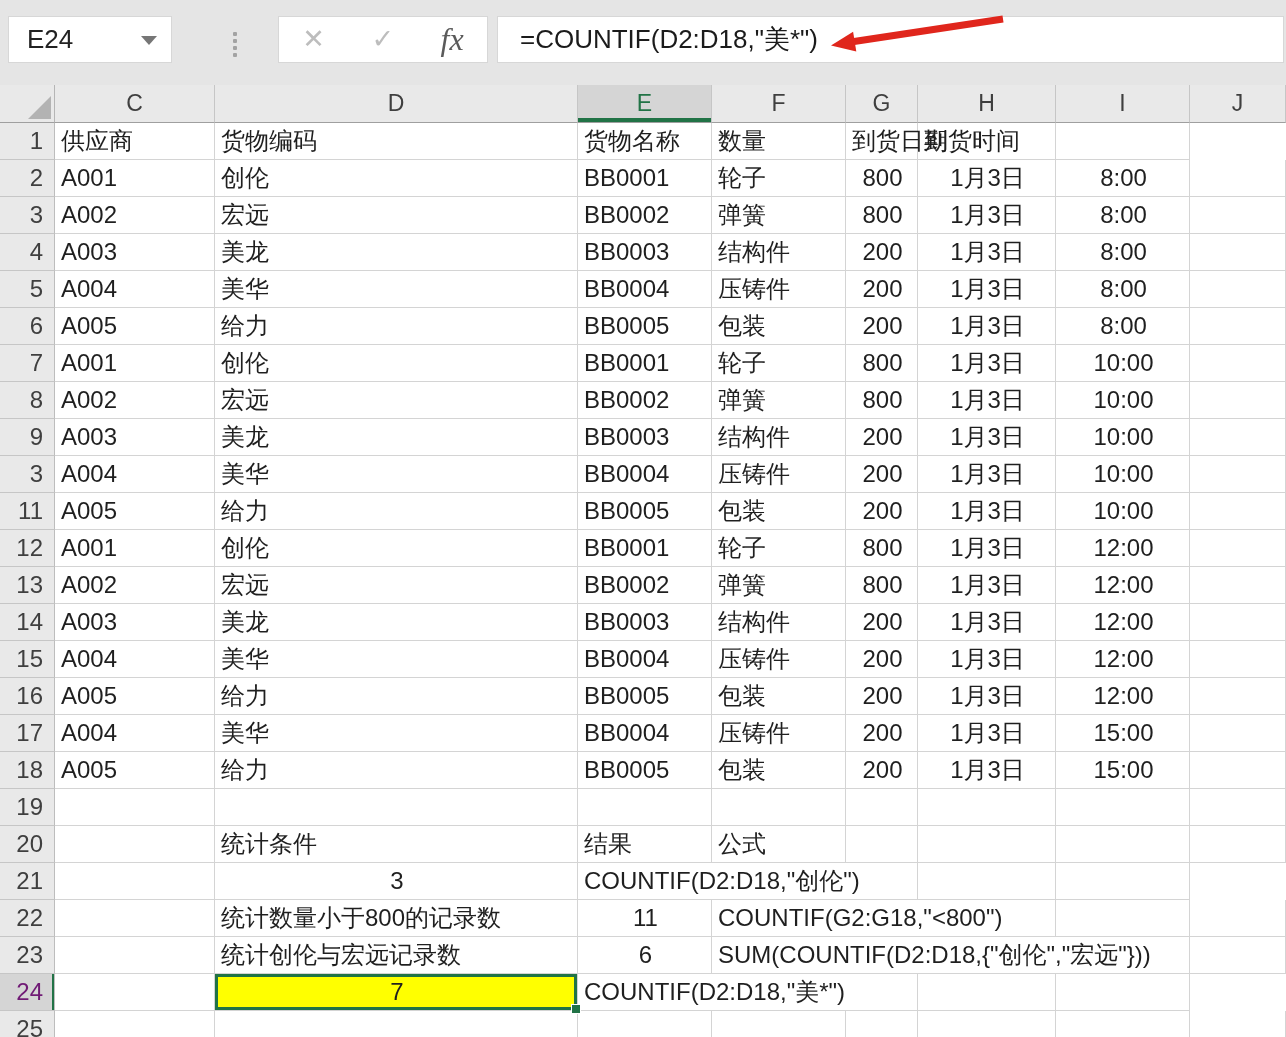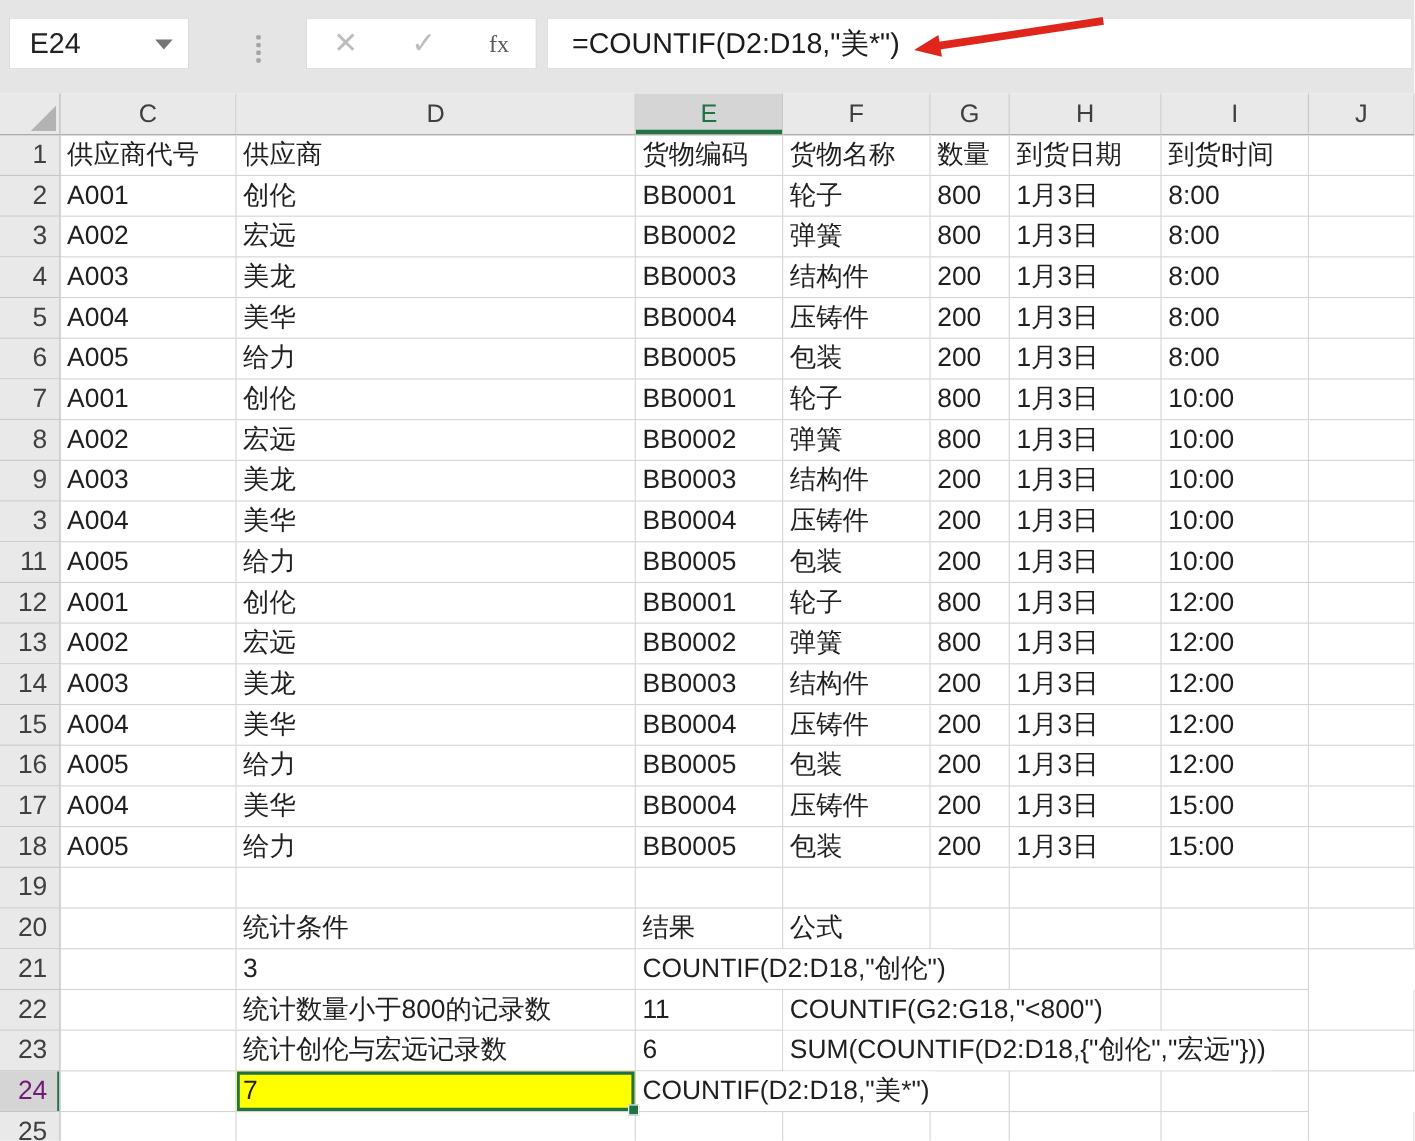--- a/index.html
+++ b/index.html
@@ -10,41 +10,41 @@
   .topbar{position:absolute;left:0;top:0;width:1286px;height:85px;background:#e5e5e5;}
   .whitebox{position:absolute;top:16px;height:47px;background:#ffffff;border:1px solid #d7d7d7;box-sizing:border-box;}
   .namebox{left:8px;width:164px;}
   .nb-text{position:absolute;left:18px;top:0;line-height:45px;font-size:26px;color:#222;}
   .nb-caret{position:absolute;right:14px;top:19px;width:0;height:0;
     border-left:8px solid transparent;border-right:8px solid transparent;border-top:9px solid #767676;}
   .sep-dots{position:absolute;left:233px;top:29px;width:6px;}
   .sep-dots i{display:block;width:4px;height:4px;background:#a3a3a3;margin:3px 0;border-radius:1px;}
   .fxbox{left:278px;width:210px;display:flex;align-items:center;justify-content:space-around;}
   .btn-x,.btn-check{font-size:27px;color:#bdbdbd;line-height:45px;}
-  .btn-fx{font-family:"Liberation Serif",serif;font-size:22px;color:#5a5a5a;}
+  .btn-fx{font-family:"Liberation Serif",serif;font-style:italic;font-size:32px;color:#5a5a5a;}
   .formulabox{left:497px;width:787px;}
   .formula-text{position:absolute;left:22px;top:0;line-height:45px;font-size:26px;color:#1b1b1b;white-space:nowrap;}
   .arrow{position:absolute;left:823px;top:12px;z-index:6;}
 
   
   .grid{position:absolute;left:0;top:85px;width:1286px;}
   .row{display:grid;grid-template-columns:55px 160px 363px 134px 134px 72px 138px 134px 96px;height:37px;}
   .header-row{height:38px;}
   .corner{background:#e9e9e9;border-right:1px solid #b5b5b5;border-bottom:1px solid #9f9f9f;position:relative;box-sizing:border-box;}
   .corner svg{position:absolute;right:3px;bottom:3px;}
   .ch{background:#e9e9e9;border-right:1px solid #c6c6c6;border-bottom:1px solid #9f9f9f;
       text-align:center;line-height:37px;font-size:23px;color:#3f3f3f;box-sizing:border-box;}
   .ch.hl{background:#d5d5d5;color:#217346;box-shadow:inset 0 -4px 0 #217346;}
   .rh{background:#e9e9e9;border-right:1px solid #bdbdbd;border-bottom:1px solid #c6c6c6;
       text-align:right;padding-right:11px;line-height:36px;font-size:24px;color:#3f3f3f;box-sizing:border-box;}
   .rh.hl{background:#d5d5d5;color:#701a75;box-shadow:inset -2px 0 0 #217346;}
   .cell{position:relative;border-right:1px solid #d4d4d4;border-bottom:1px solid #d4d4d4;
       box-sizing:border-box;padding:0 6px;line-height:36px;font-size:24px;color:#1f1f1f;
       white-space:nowrap;overflow:visible;}
-  .cell.r{text-align:left;padding-right:4px;}
+  .cell.r{text-align:center;padding-right:4px;}
   .cell .ov{position:absolute;left:0;top:0;height:36px;line-height:36px;background:#ffffff;
       padding:0 6px;white-space:nowrap;z-index:2;}
   .cell.sel{background:#ffff00;box-shadow:inset 0 0 0 3px #217346;z-index:3;}
   .cell.sel::after{content:"";position:absolute;right:-4px;bottom:-4px;width:8px;height:8px;
       background:#217346;border:1px solid #ffffff;z-index:5;}
 
   
   .watermark{position:absolute;left:893px;top:951px;z-index:20;font-size:37px;letter-spacing:1px;
       color:#8f8f8f;opacity:0.55;text-shadow:1px 1px 0 rgba(255,255,255,0.9);white-space:nowrap;}
 </style>
@@ -89,21 +89,20 @@
         <div class="ch">D</div>
         <div class="ch hl">E</div>
         <div class="ch">F</div>
         <div class="ch">G</div>
         <div class="ch">H</div>
         <div class="ch">I</div>
         <div class="ch">J</div>
       </div>
       <div class="row">
         <div class="rh">1</div>
-        <div class="cell">供应商代号</div>
         <div class="cell">供应商</div>
         <div class="cell">货物编码</div>
         <div class="cell">货物名称</div>
         <div class="cell">数量</div>
         <div class="cell">到货日期</div>
         <div class="cell">到货时间</div>
         <div class="cell"></div>
       </div>
       <div class="row">
         <div class="rh">2</div>

